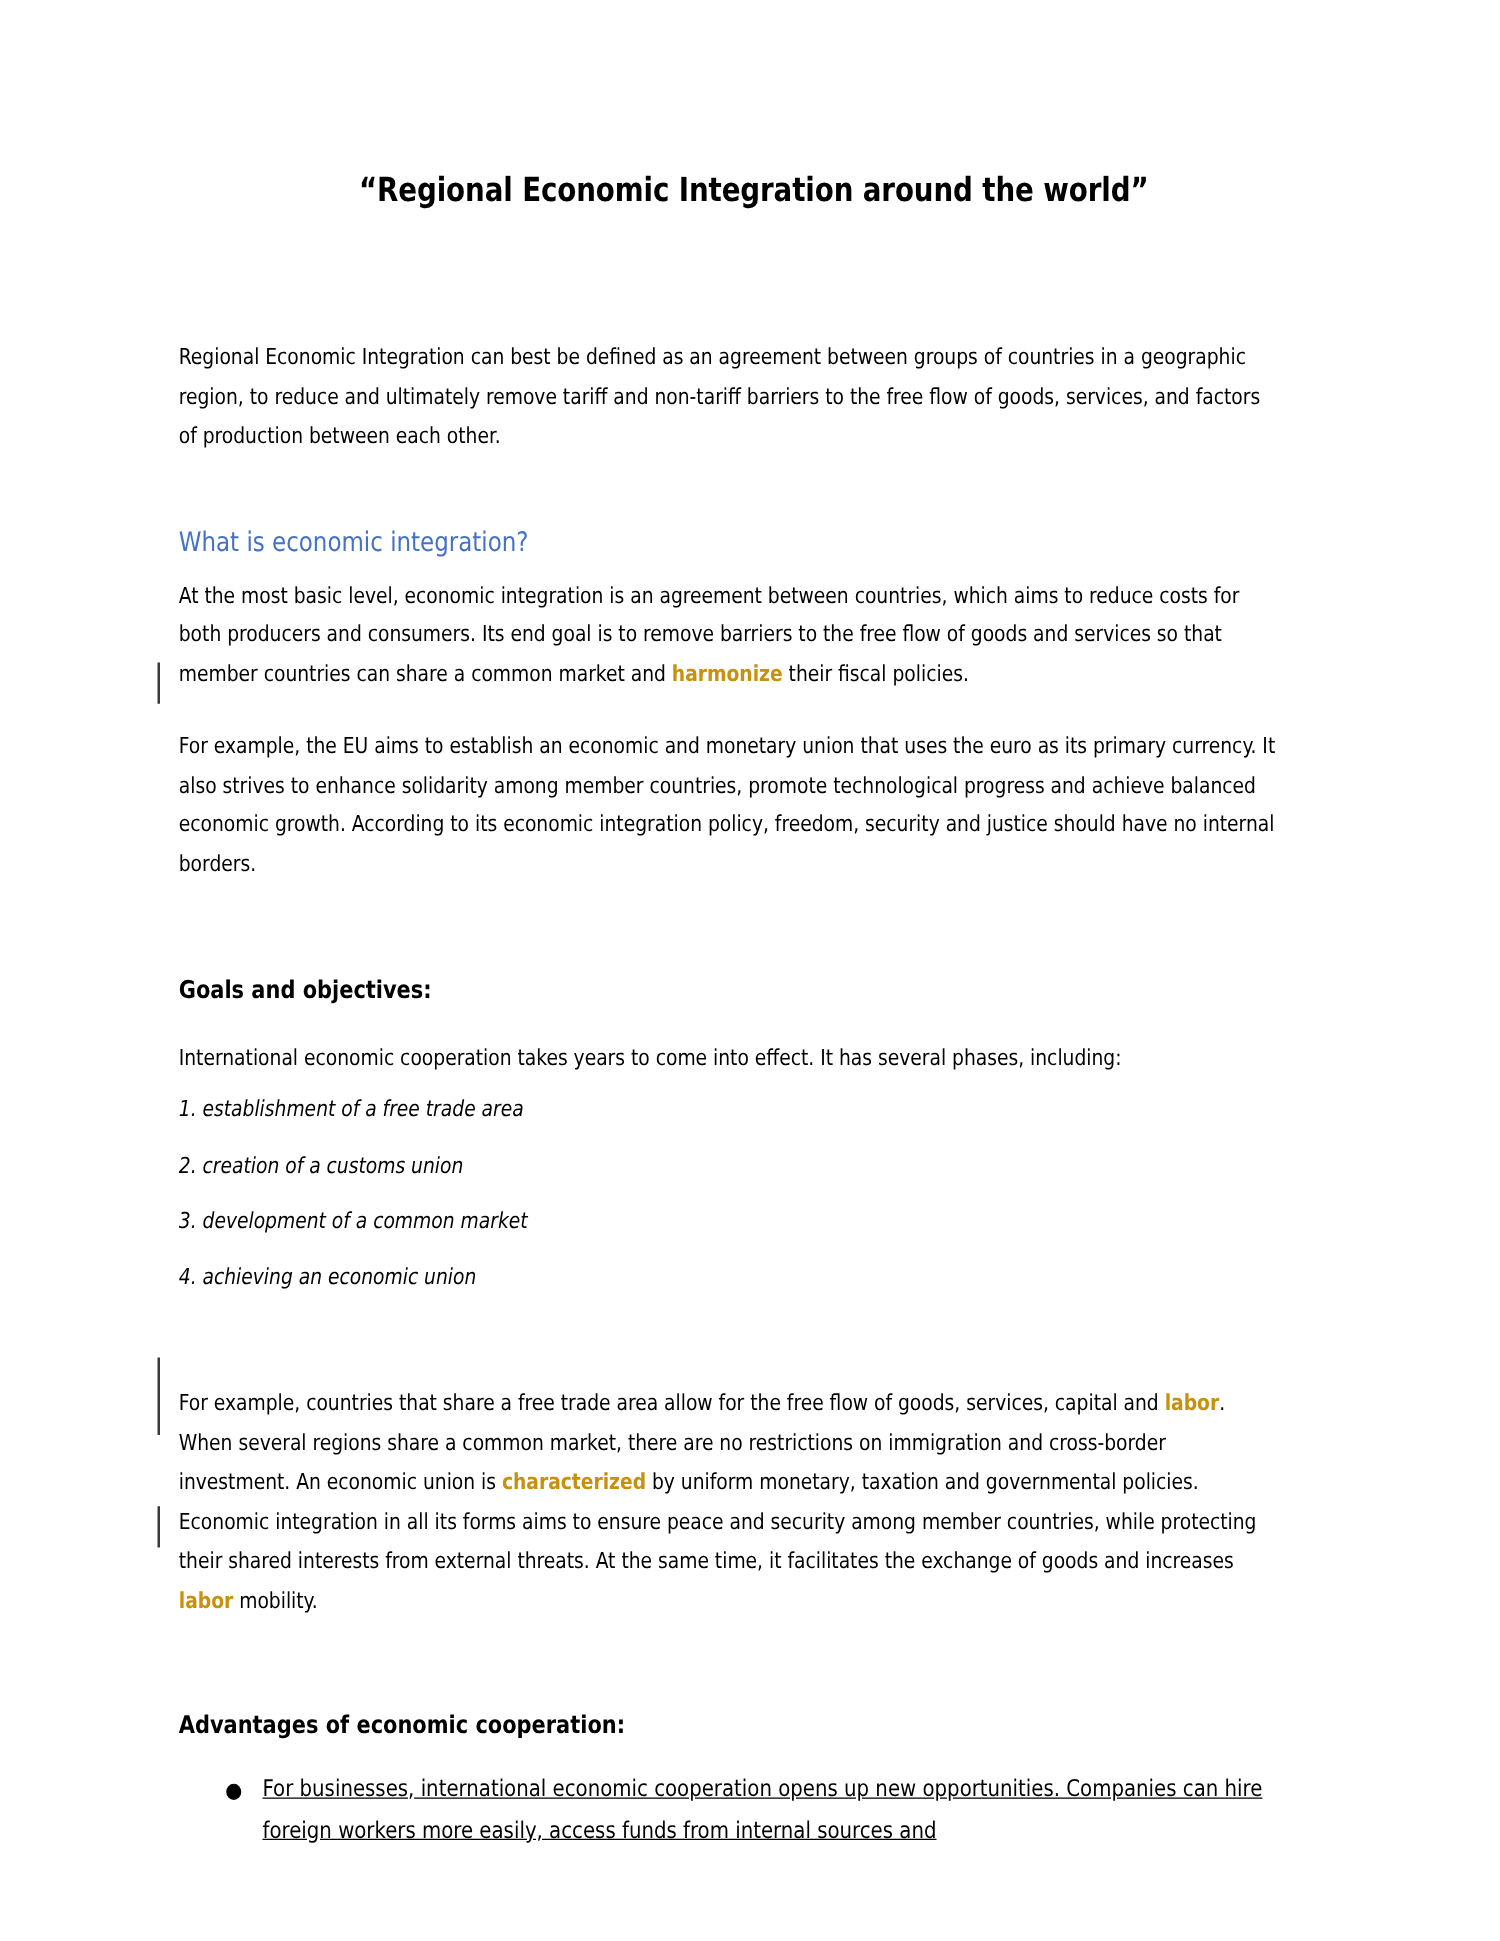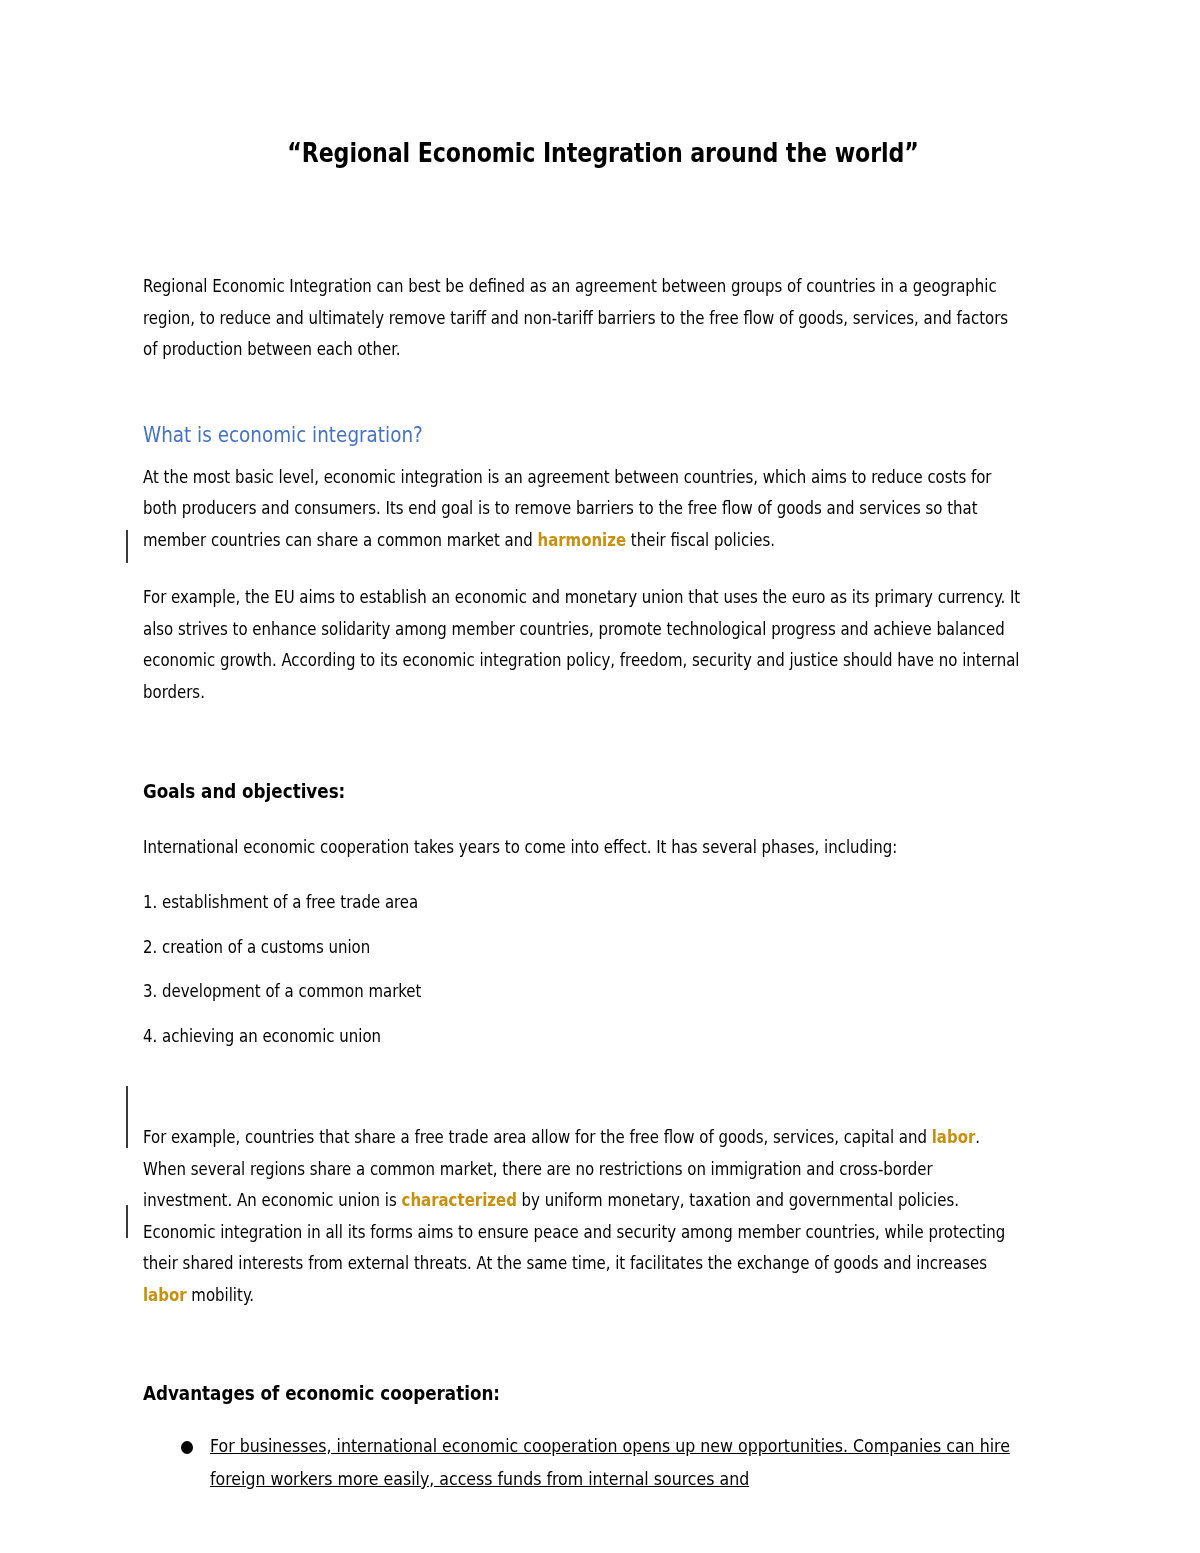--- a/index.html
+++ b/index.html
@@ -83,21 +83,21 @@
     margin: 0;
     line-height: 1.3;
     transform: scaleX(0.95);
     transform-origin: left top;
   }
 
   .h-goals { padding-top: 71px; }
   .p-goals-intro { margin-top: 27px; }
 
   
-  .numlist { margin-top: 24px; }
+  .numlist { margin-top: 10px; font-style: italic; }
   .numitem {
     font-family: "DejaVu Sans Condensed", "Liberation Sans Narrow", "Liberation Sans", sans-serif;
     font-size: 17.6px;
     line-height: 31.5px;
     margin: 0 0 13px 0;
     transform: scaleX(0.945);
     transform-origin: left top;
   }
 
   .p-freetrade { margin-top: 70px; }

